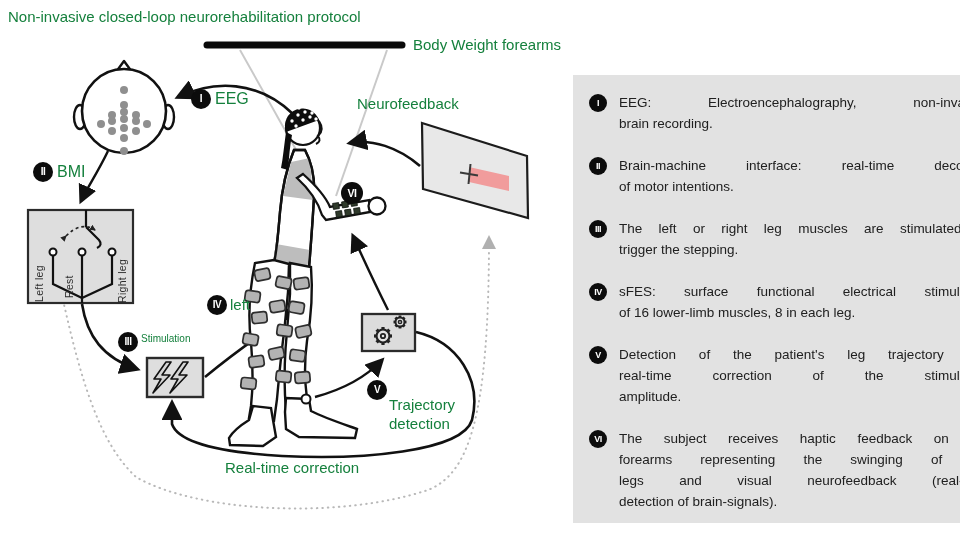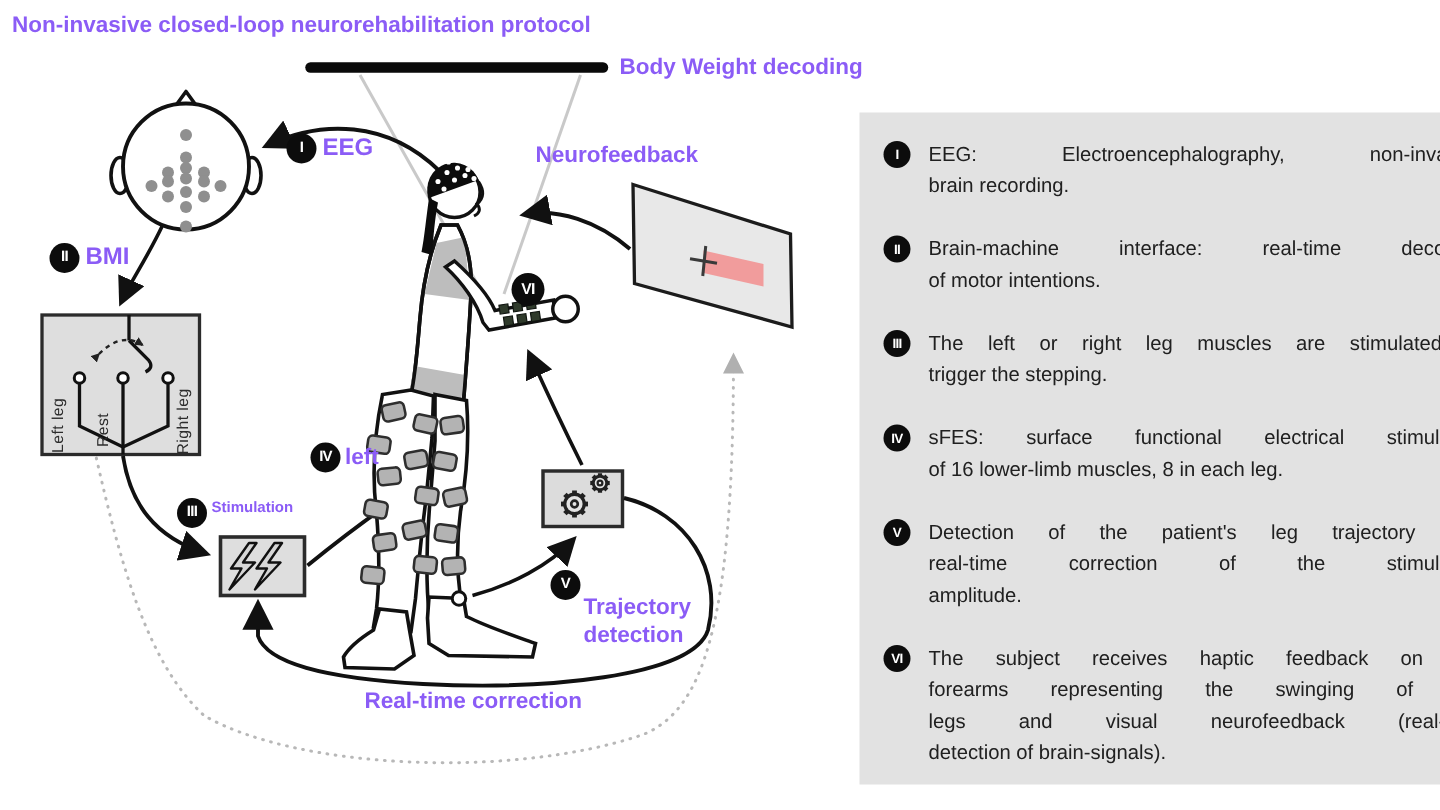--- a/index.html
+++ b/index.html
@@ -1,19 +1,19 @@
 <!DOCTYPE html>
 <html><head>
 <meta charset="utf-8">
 <style>
   html,body{margin:0;padding:0;background:#ffffff;}
   #stage{position:relative;width:960px;height:540px;overflow:hidden;background:#fff;
          font-family:"Liberation Sans","DejaVu Sans",sans-serif;color:#1a1a1a;}
   .abs{position:absolute;}
-  .lbl{position:absolute;color:#8b5cf6;white-space:nowrap;font-weight:bold;}
+  .lbl{position:absolute;color:#15803d;white-space:nowrap;}
   .badge{position:absolute;width:20px;height:20px;border-radius:50%;background:#0c0c0c;color:#fff;
          font-weight:bold;font-size:10px;line-height:20px;text-align:center;letter-spacing:-0.5px;}
   .vtext{position:absolute;writing-mode:vertical-rl;transform:rotate(180deg);
          font-size:10.5px;color:#2c2c2c;letter-spacing:0.3px;}
   
   #panel{position:absolute;left:573px;top:75px;width:420px;height:448px;background:#e2e2e2;
          padding:17px 0 0 16px;box-sizing:border-box;}
   .legend-item{display:flex;align-items:flex-start;margin-bottom:21px;}
   .legend-badge{flex:0 0 18px;width:18px;height:18px;border-radius:50%;background:#0c0c0c;color:#fff;
          font-weight:bold;font-size:9px;line-height:18px;text-align:center;letter-spacing:-0.5px;margin-top:2px;}
@@ -189,41 +189,41 @@
     </g>
 
     <path d="M 315 397 C 341 390, 366 377, 382 360" fill="none" stroke="#111" stroke-width="2.4" marker-end="url(#mB)"></path>
 
     <path d="M 388 310 C 374 282, 362 256, 353 236" fill="none" stroke="#111" stroke-width="2.4" marker-end="url(#mB)"></path>
 
     <path d="M 416 332 C 458 342, 482 380, 472 420 C 462 452, 360 460, 282 456 C 215 452, 178 442, 172 424 L 172 403" fill="none" stroke="#111" stroke-width="2.6" marker-end="url(#mB)"></path>
   </svg>
 
   <div class="lbl" style="left:8px;top:8px;font-size:15px;">Non-invasive closed-loop neurorehabilitation protocol</div>
-  <div class="lbl" style="left:413px;top:36px;font-size:15px;">Body Weight decoding</div>
+  <div class="lbl" style="left:413px;top:36px;font-size:15px;">Body Weight forearms</div>
   <div class="lbl" style="left:357px;top:95px;font-size:15px;text-align:right;">Neurofeedback</div>
 
   <div class="badge" style="left:191px;top:89px;">I</div>
   <div class="lbl" style="left:215px;top:90px;font-size:16px;">EEG</div>
 
   <div class="badge" style="left:33px;top:162px;">II</div>
   <div class="lbl" style="left:57px;top:163px;font-size:16px;">BMI</div>
 
   <div class="badge" style="left:118px;top:332px;">III</div>
   <div class="lbl" style="left:141px;top:333px;font-size:10px;">Stimulation</div>
 
   <div class="badge" style="left:207px;top:295px;">IV</div>
   <div class="lbl" style="left:230px;top:296px;font-size:15px;">left</div>
 
   <div class="badge" style="left:367px;top:380px;">V</div>
   <div class="lbl" style="left:389px;top:367px;font-size:15px;width:84px;white-space:normal;line-height:19px;margin-top:28px;">Trajectory detection</div>
 
   <div class="badge" style="left:341px;top:182px;width:22px;height:22px;line-height:22px;font-size:10.5px;">VI</div>
 
-  <div class="lbl" style="left:243px;top:459px;font-size:15px;">Real-time correction</div>
+  <div class="lbl" style="left:225px;top:459px;font-size:15px;">Real-time correction</div>
 
   <div class="vtext" style="left:33px;top:248px;height:54px;">Left leg</div>
   <div class="vtext" style="left:63px;top:258px;height:40px;">Rest</div>
   <div class="vtext" style="left:116px;top:245px;height:58px;">Right leg</div>
 
   <div id="panel">
     <div>
         <div class="legend-item">
           <div class="legend-badge">I</div>
           <div class="legend-text">

